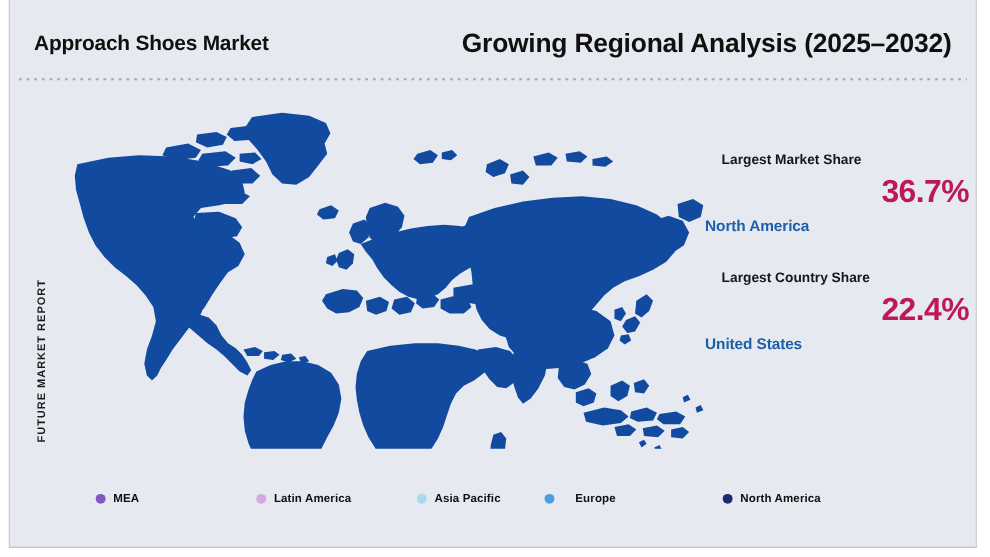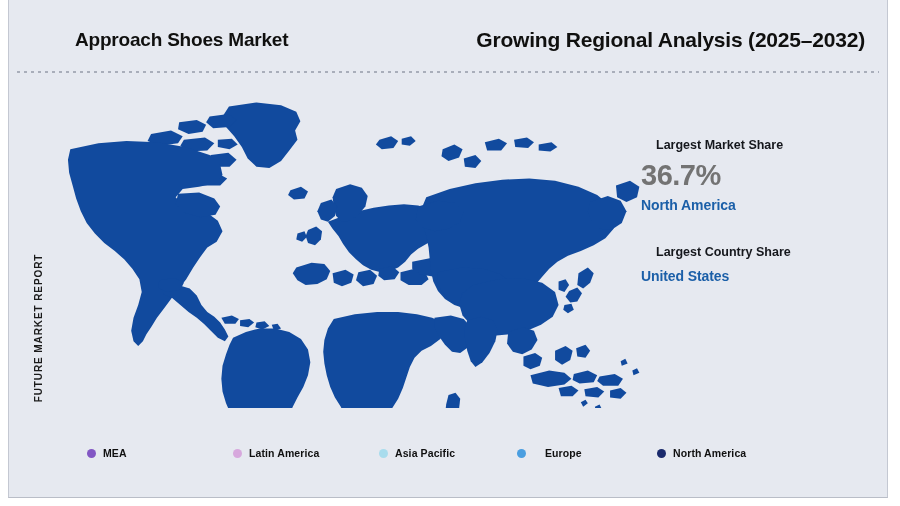--- a/index.html
+++ b/index.html
@@ -39,28 +39,27 @@
   .header-title {
     position: absolute;
     left: 22px;
     top: 40px;
     transform: translateY(-50%);
     font-size: 19px;
     font-weight: bold;
     color: #10100f;
     letter-spacing: -0.2px;
     white-space: nowrap;
-    margin-left: 44px;
   }
   .header-subtitle {
     position: absolute;
     right: 22px;
     top: 40px;
     transform: translateY(-50%);
-    font-size: 21px;
+    font-size: 24px;
     font-weight: bold;
     color: #10100f;
     letter-spacing: -0.2px;
     white-space: nowrap;
   }
   .header-divider {
     position: absolute;
     left: 8px;
     right: 8px;
     top: 71px;
@@ -113,24 +112,25 @@
     font-size: 12.5px;
     font-weight: bold;
     color: #15171c;
     letter-spacing: 0px;
     margin-bottom: 9px;
     margin-left: 15px;
   }
   .stat-value {
     font-size: 29px;
     font-weight: bold;
-    color: #737373;
+    color: #be185d;
     line-height: 1.0;
     letter-spacing: -0.5px;
     margin-bottom: 7px;
+    text-align: right;
   }
   .stat-region {
     font-size: 14px;
     font-weight: bold;
     color: #1b5fa8;
     letter-spacing: -0.1px;
   }
 
   
   .legend {
@@ -293,20 +293,21 @@
   <div class="stats">
 
     <div class="stat-block">
       <div class="stat-label">Largest Market Share</div>
       <div class="stat-value">36.7%</div>
       <div class="stat-region">North America</div>
     </div>
 
     <div class="stat-block">
       <div class="stat-label">Largest Country Share</div>
+      <div class="stat-value">22.4%</div>
       <div class="stat-region">United States</div>
     </div>
 
   </div>
 
   <div class="legend">
 
     <div class="legend-item" style="left:0px;text-align:center;">
       <span class="legend-dot" style="background: rgb(130, 87, 196);"></span>
       <span class="legend-label">MEA</span>
@@ -315,21 +316,21 @@
     <div class="legend-item" style="left:146px;">
       <span class="legend-dot" style="background: rgb(215, 168, 221);"></span>
       <span class="legend-label">Latin America</span>
     </div>
 
     <div class="legend-item" style="left:292px;">
       <span class="legend-dot" style="background: rgb(168, 220, 237);"></span>
       <span class="legend-label">Asia Pacific</span>
     </div>
 
-    <div class="legend-item" style="left:430px;gap:19px;">
+    <div class="legend-item" style="left:408px;gap:19px;">
       <span class="legend-dot" style="background: rgb(74, 158, 224);"></span>
       <span class="legend-label">Europe</span>
     </div>
 
     <div class="legend-item" style="left:570px;">
       <span class="legend-dot" style="background: rgb(26, 42, 108);"></span>
       <span class="legend-label">North America</span>
     </div>
 
   </div>

